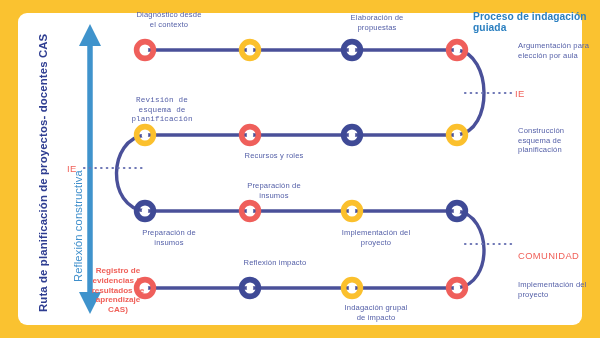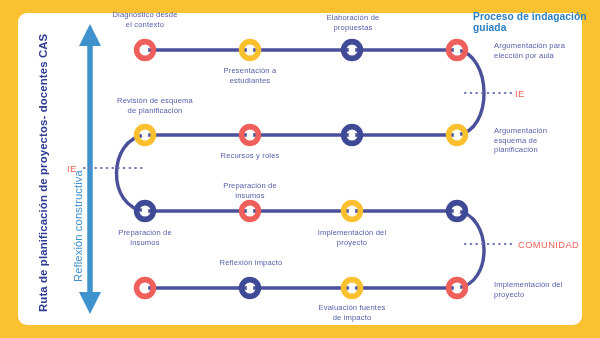--- a/index.html
+++ b/index.html
@@ -38,20 +38,21 @@
     height: 338px;
     pointer-events: none;
   }
   .node-label {
     position: absolute;
     color: #5560a8;
     font-size: 7.6px;
     line-height: 9.6px;
     text-align: center;
     letter-spacing: 0.02em;
+    margin-left: 24px;
   }
   .node-label.left-al { text-align: left; }
   .vtext {
     position: absolute;
     transform-origin: 0 0;
     white-space: nowrap;
     font-weight: bold;
   }
   #vtext-main {
     color: #2e3d91;
@@ -75,21 +76,21 @@
     padding-left: 48px;
   }
   .tag {
     position: absolute;
     color: #f0615a;
     font-weight: normal;
     letter-spacing: 0.04em;
   }
   #tag-ie-left { left: 67px; top: 163px; font-size: 9.5px; }
   #tag-ie-right { left: 515px; top: 88px; font-size: 9.5px; }
-  #tag-comunidad { left: 518px; top: 239px; font-size: 9.4px; }
+  #tag-comunidad { left: 518px; top: 250px; font-size: 9.4px; }
   #tag-registro {
     position: absolute;
     left: 85px;
     top: 266px;
     width: 66px;
     text-align: center;
     color: #f0615a;
     font-weight: bold;
     font-size: 8.1px;
     line-height: 9.8px;
@@ -200,28 +201,28 @@
   <div id="title">Proceso de indagación guiada</div>
 
   <div class="vtext" id="vtext-main" style="left:37px; top:312px; transform: rotate(-90deg);">Ruta de  planificación de proyectos- docentes CAS</div>
   <div class="vtext" id="vtext-sub" style="left:72px; top:282px; transform: rotate(-90deg);">Reflexión constructiva</div>
 
   <div class="tag" id="tag-ie-left">IE</div>
   <div class="tag" id="tag-ie-right">IE</div>
   <div class="tag" id="tag-comunidad">COMUNIDAD</div>
 
   <div class="node-label" style="left:110px; top:10px; width:70px;">Diagnóstico desde  el contexto</div>
-  <div class="node-label" style="left:207px; top:66px; width:86px;">Presentación a estudiantes</div>
   <div class="node-label" style="left:310px; top:13px; width:86px;">Elaboración de propuestas</div>
   <div class="node-label left-al" style="left:494px; top:41px; width:76px;">Argumentación para elección por aula</div>
 
-  <div class="node-label" style="left:115px; top:96px; width:80px;">Revisión  de esquema  de planificación</div>
+  <div class="node-label" style="left:98px; top:96px; width:80px;font-family:Liberation Mono, monospace;">Revisión  de esquema  de planificación</div>
   <div class="node-label" style="left:213px; top:151px; width:74px;">Recursos y roles</div>
-  <div class="node-label left-al" style="left:494px; top:126px; width:78px;">Argumentación esquema de planificación</div>
+  <div class="node-label left-al" style="left:494px; top:126px; width:78px;">Construcción esquema de planificación</div>
 
   <div class="node-label" style="left:107px; top:228px; width:76px;">Preparación de  insumos</div>
   <div class="node-label" style="left:213px; top:181px; width:74px;">Preparación de  insumos</div>
   <div class="node-label" style="left:309px; top:228px; width:86px;">Implementación del proyecto</div>
 
+  <div id="tag-registro">Registro de evidencias (7 resultados  de aprendizaje CAS)</div>
   <div class="node-label" style="left:216px; top:258px; width:70px;">Reflexión impacto</div>
-  <div class="node-label" style="left:316px; top:303px; width:72px;">Evaluación fuentes de impacto</div>
+  <div class="node-label" style="left:316px; top:303px; width:72px;">Indagación grupal de impacto</div>
   <div class="node-label left-al" style="left:494px; top:280px; width:84px;">Implementación del proyecto</div>
 </div>
 
 </body></html>

